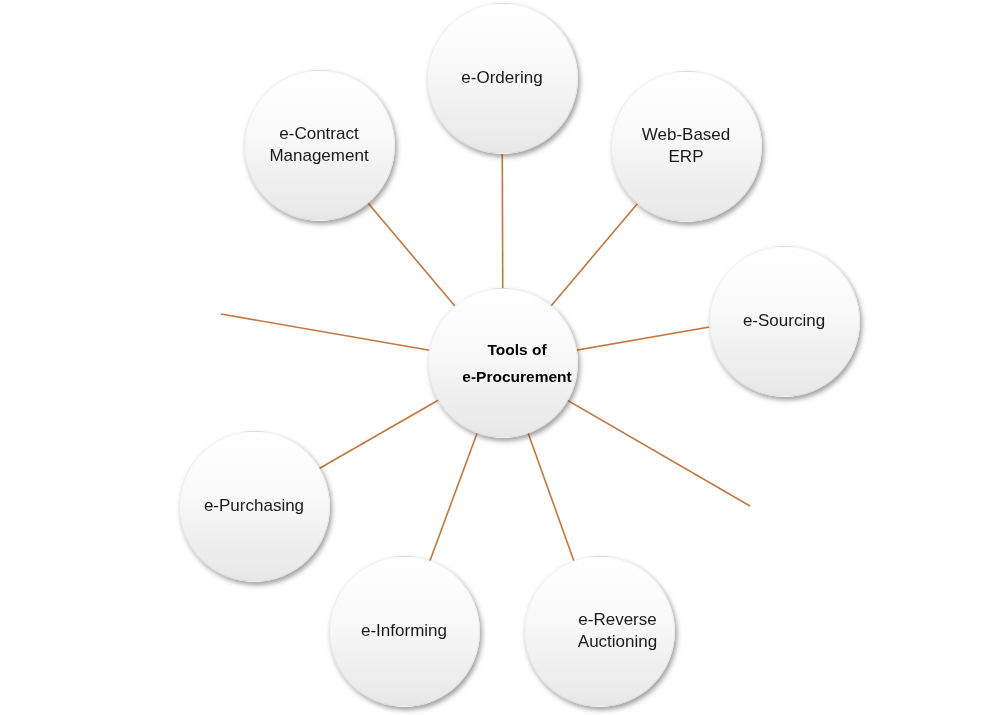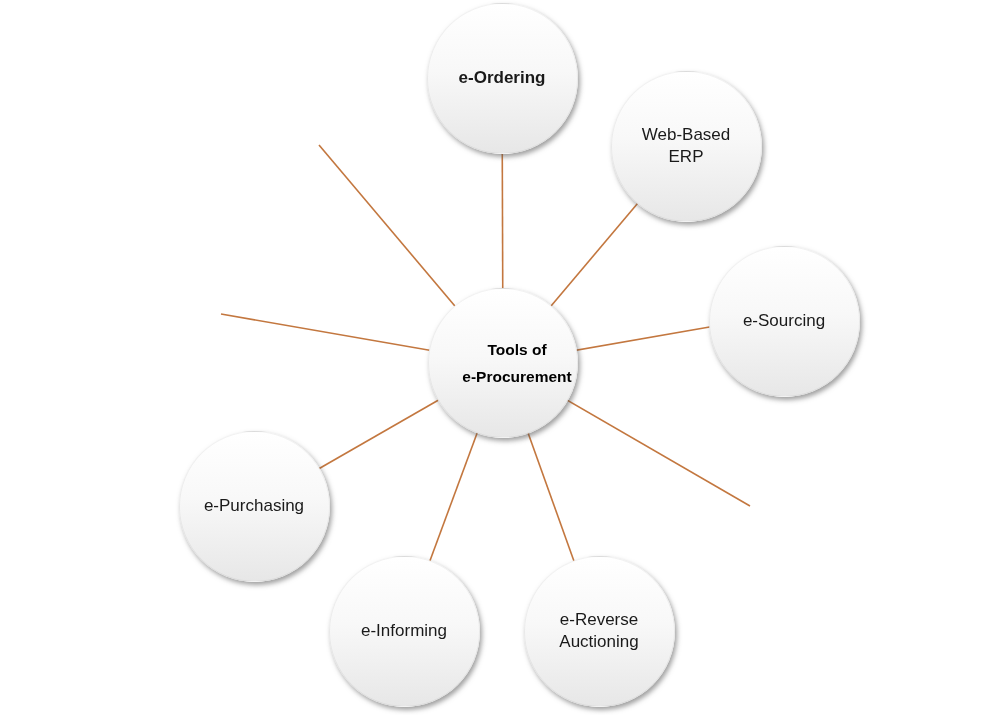--- a/index.html
+++ b/index.html
@@ -68,32 +68,35 @@
     <line class="connector" x1="503" y1="363" x2="319" y2="145" stroke="#C3773F" stroke-width="1.6"></line>
   </svg>
 
   <div class="node" style="left: 428px; top: 288px; height: 150px; width: 150px; justify-content: flex-end;">
     <div class="center-label">
       <div>Tools of</div>
       <div>e-Procurement</div>
     </div>
   </div>
 
-  <div class="node" style="left: 426.5px; top: 2.5px; height: 151px; width: 151px; font-weight: bold;">
+  <div class="node" style="left: 426.5px; top: 2.5px; height: 151px; width: 151px;">
     <div class="node-label">e-Ordering</div>
   </div>
   <div class="node" style="left: 610.5px; top: 70.5px; height: 151px; width: 151px;">
     <div class="node-label">Web-Based ERP</div>
   </div>
   <div class="node" style="left: 708.5px; top: 246px; height: 151px; width: 151px;">
     <div class="node-label">e-Sourcing</div>
   </div>
-  <div class="node" style="left: 523.5px; top: 555.5px; height: 151px; width: 151px;">
+  <div class="node" style="left: 523.5px; top: 555.5px; height: 151px; width: 151px; justify-content: flex-end;">
     <div class="node-label">e-Reverse Auctioning</div>
   </div>
   <div class="node" style="left: 178.5px; top: 430.5px; height: 151px; width: 151px;">
     <div class="node-label">e-Purchasing</div>
   </div>
   <div class="node" style="left: 328.5px; top: 555.5px; height: 151px; width: 151px;">
     <div class="node-label">e-Informing</div>
   </div>
+  <div class="node" style="left: 243.5px; top: 69.5px; height: 151px; width: 151px;">
+    <div class="node-label">e-Contract Management</div>
+  </div>
 
 </div>
 
 </body></html>

